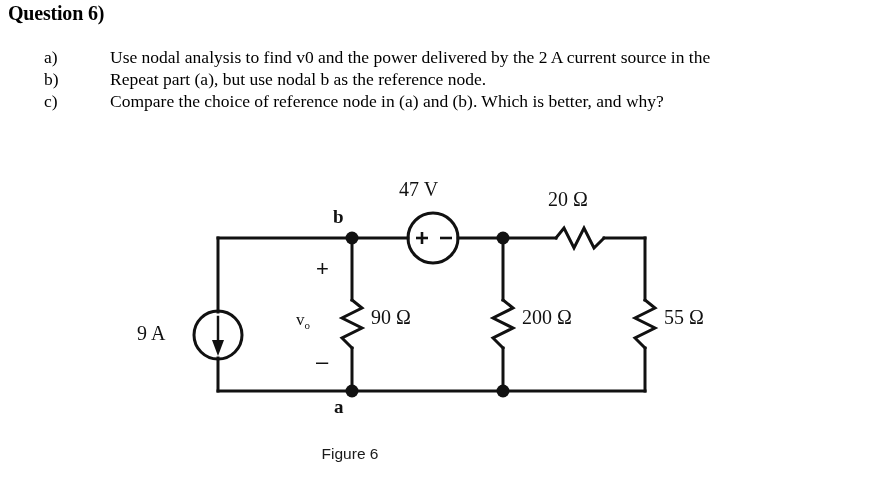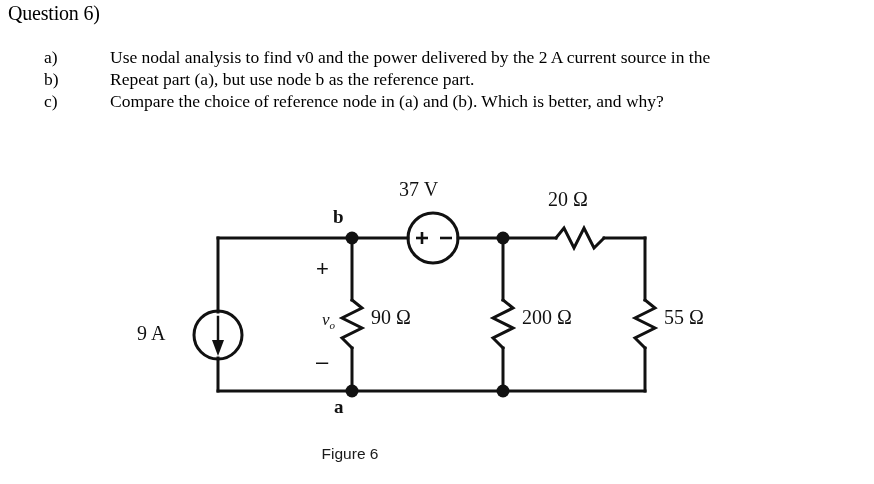--- a/index.html
+++ b/index.html
@@ -15,21 +15,21 @@
     background: #ffffff;
     overflow: hidden;
     font-family: "Liberation Serif", "DejaVu Serif", serif;
     color: #000000;
   }
   #question-heading {
     position: absolute;
     left: 8px;
     top: 2px;
     font-family: "Liberation Serif", "DejaVu Serif", serif;
-    font-weight: normal;
+    font-weight: bold;
     font-size: 20px;
     letter-spacing: -0.2px;
     white-space: nowrap;
   }
   #parts-list {
     position: absolute;
     left: 44px;
     top: 46px;
     width: 790px;
   }
@@ -76,23 +76,21 @@
     font-family: "Liberation Serif", "DejaVu Serif", serif;
     font-size: 20px;
     white-space: nowrap;
     color: #111;
   }
   .fig-label.node {
     font-weight: bold;
     font-size: 19px;
   }
   .fig-label.sym {
-    font-style: italic;
     font-size: 17px;
-    margin-left: 26px;
   }
   .fig-label.pm {
     font-size: 22px;
     font-family: "Liberation Sans", sans-serif;
   }
   #figure-caption {
     position: absolute;
     left: 0;
     top: 275px;
     width: 700px;
@@ -116,21 +114,21 @@
       <div class="part-text">
         <span class="line justified">
           <span>Use  nodal  analysis   to  find   v0  and  the  power  delivered   by  the  2 A  current   source   in  the</span>
         </span>
       </div>
     </div>
 
     <div class="part-row">
       <div class="part-marker">b)</div>
       <div class="part-text">
-        <span class="line">Repeat  part (a),  but  use  node  b as  the  reference  part.</span>
+        <span class="line">Repeat  part (a),  but  use  nodal  b as  the  reference  node.</span>
       </div>
     </div>
 
     <div class="part-row">
       <div class="part-marker">c)</div>
       <div class="part-text">
         <span class="line">Compare  the  choice  of reference  node  in (a)  and (b). Which  is  better,  and  why?</span>
       </div>
     </div>
 
@@ -190,21 +188,21 @@
       <circle cx="503" cy="68" r="6.5" fill="#111111" stroke="none"></circle>
       <circle cx="503" cy="221" r="6.5" fill="#111111" stroke="none"></circle>
 
       <g stroke="#111111" stroke-width="2.6" stroke-linecap="butt">
         <path d="M 416 68 L 428 68"></path>
         <path d="M 422 62 L 422 74"></path>
         <path d="M 440 68 L 452 68"></path>
       </g>
     </svg>
 
-    <div class="fig-label" style="left:399px; top:8px;">37 V</div>
+    <div class="fig-label" style="left:399px; top:8px;">47 V</div>
 
     <div class="fig-label" style="left:548px; top:18px;">20 Ω</div>
 
     <div class="fig-label node" style="left:333px; top:36px;">b</div>
 
     <div class="fig-label node" style="left:334px; top:226px;">a</div>
 
     <div class="fig-label" style="left:137px; top:152px;">9 A</div>
 
     <div class="fig-label pm" style="left:316px; top:86px;">+</div>

